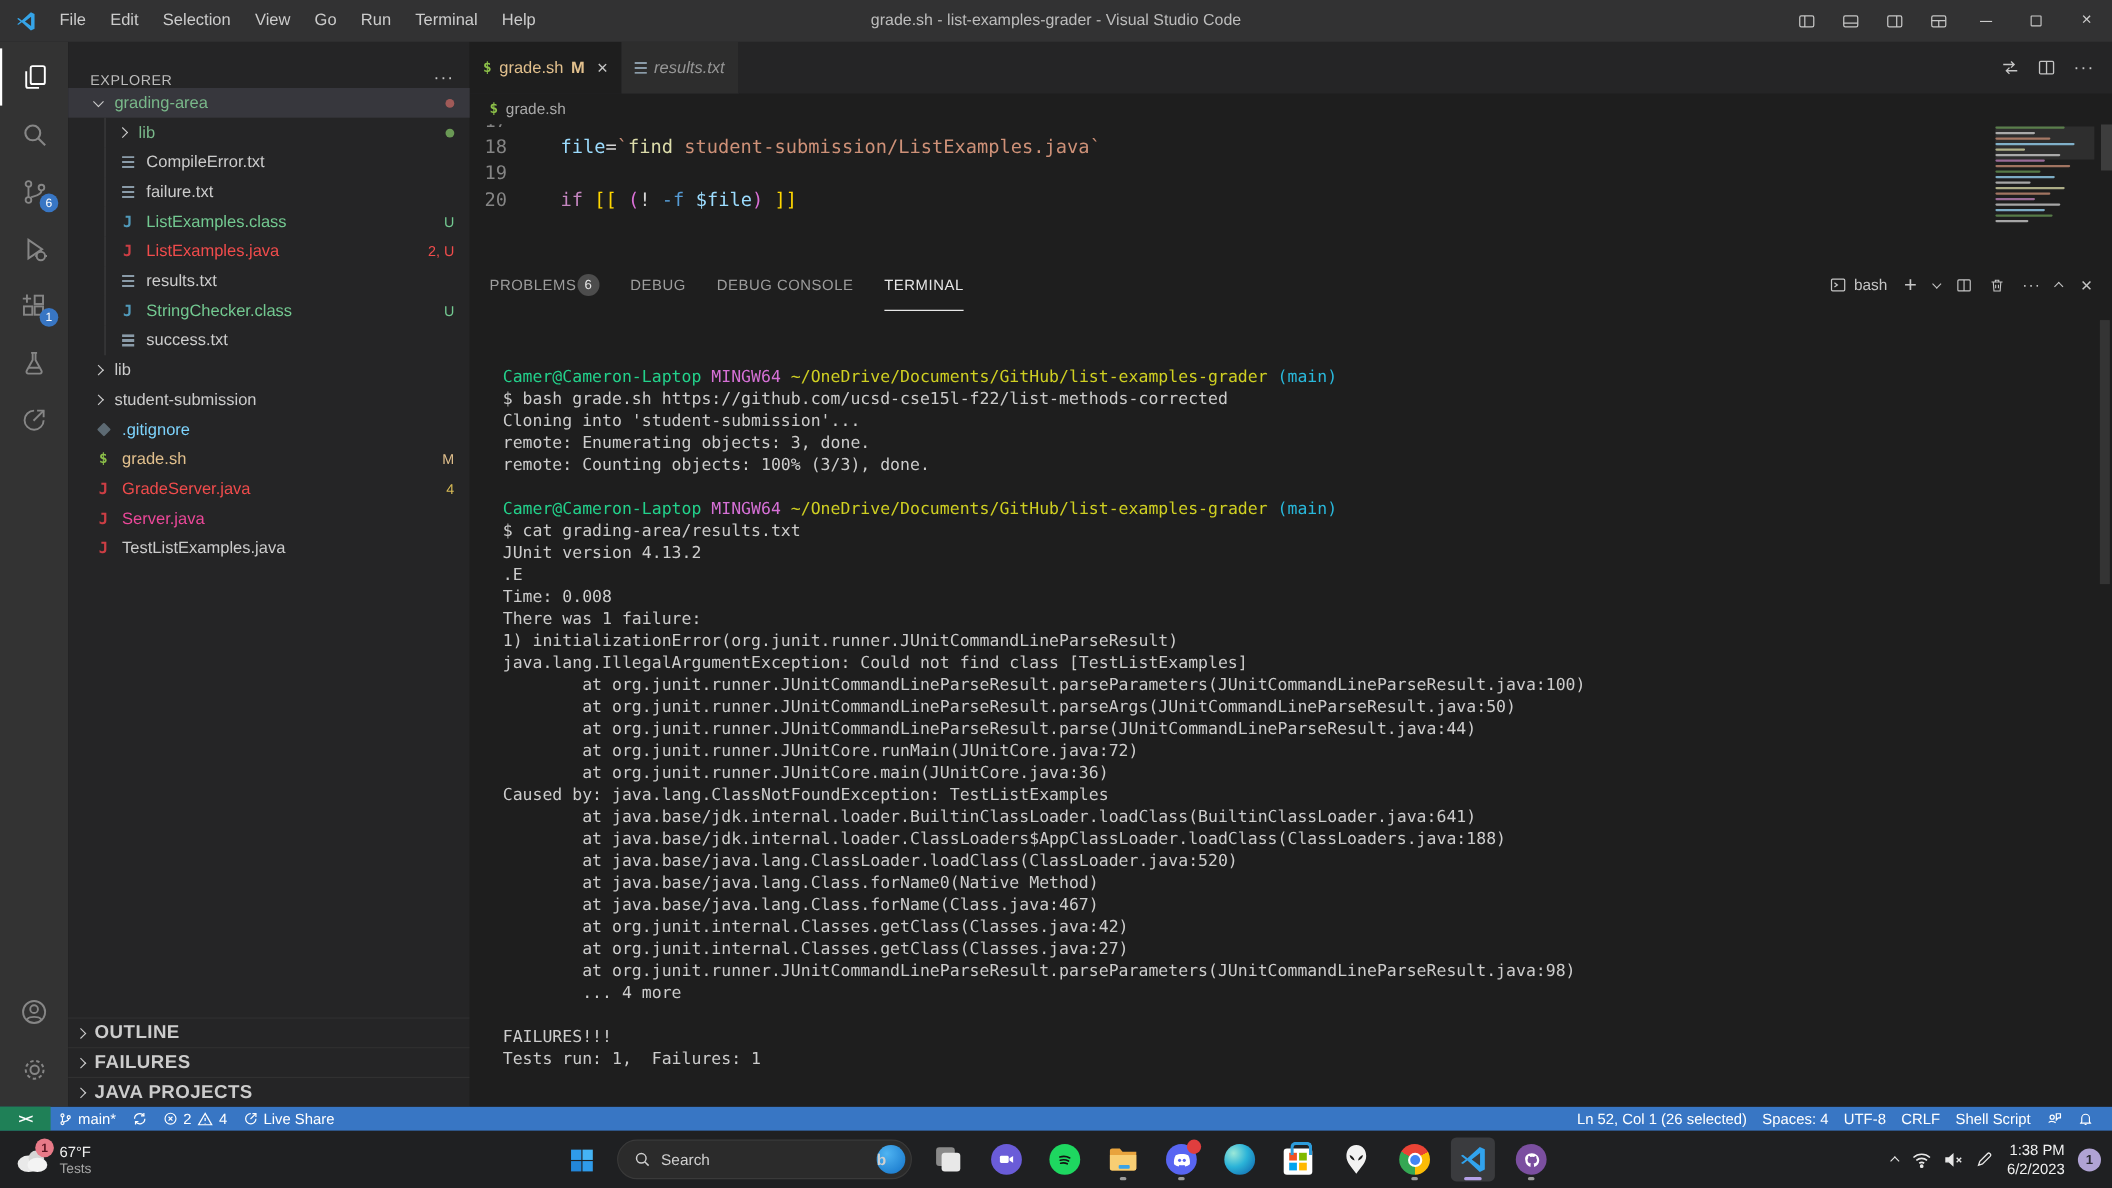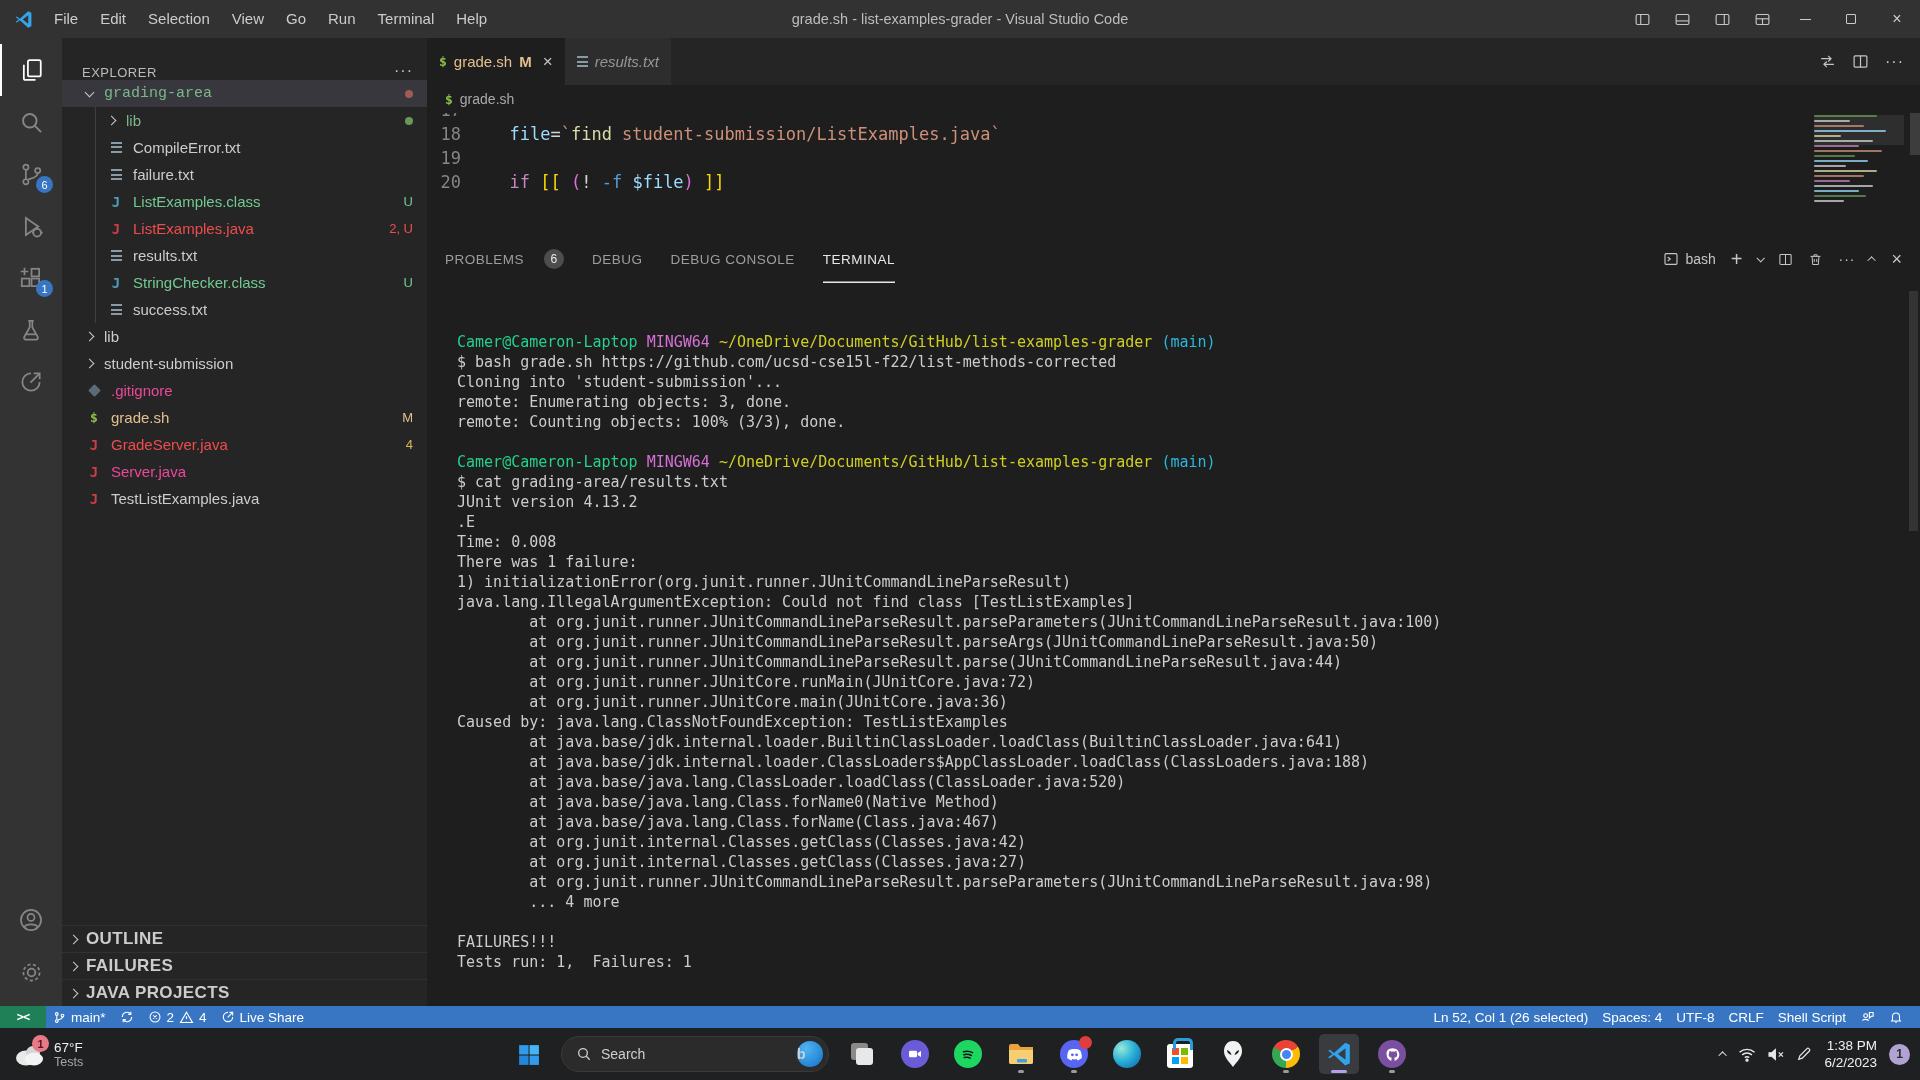--- a/index.html
+++ b/index.html
@@ -67,21 +67,21 @@
     font-family:"DejaVu Sans Mono",monospace; font-size:17px; line-height:24px; }
   #code { margin-top:-15px; white-space:pre; }
   .lnum { display:inline-block; width:62px; text-align:right; padding-right:28px; color:#858585; }
   .minimap { position:absolute; right:16px; top:2px; width:90px; height:112px; }
   .mm-slider { position:absolute; left:0; right:0; top:0; height:30px; background:rgba(121,121,121,.18); }
   .mm-line { height:2px; margin-bottom:3px; border-radius:1px; }
   .escroll { position:absolute; right:0; top:0; width:10px; height:42px; background:rgba(121,121,121,.35); }
 
   
   .panelheader { height:48px; display:flex; align-items:center; padding:0 18px; }
-  .ptab { font-size:13.5px; letter-spacing:.5px; color:#9d9d9d; margin-right:28px; display:flex; align-items:center; gap:20px;
+  .ptab { font-size:13.5px; letter-spacing:.5px; color:#9d9d9d; margin-right:28px; display:flex; align-items:center; gap:1px;
     height:100%; cursor:pointer; }
   .ptab.active { color:#e7e7e7; box-shadow:inset 0 -1.5px 0 #e7e7e7; }
   .pbadge { background:#4d4d4d; color:#eaeaea; min-width:20px; height:20px; border-radius:10px; font-size:12px;
     display:flex; align-items:center; justify-content:center; padding:0 5px; }
   .panel-actions { margin-left:auto; display:flex; align-items:center; gap:15px; color:#c5c5c5; font-size:14px; }
   .shell-label { display:flex; align-items:center; gap:6px; }
   .chev-s { width:6px; height:6px; border-right:1.3px solid #c5c5c5; border-bottom:1.3px solid #c5c5c5; display:inline-block; }
   .chev-down { transform:rotate(45deg) translateY(-1px); }
   .chev-up { transform:rotate(-135deg) translateY(-2px); }
 
@@ -260,21 +260,21 @@
         </svg>
     </div>
   </div>
 
   <div class="sidebar">
     <div class="sb-header">
       <span>EXPLORER</span>
       <span class="dots">···</span>
     </div>
     <div id="file-tree">
-        <div class="frow selected" style="padding-left: 24px; font-family: Liberation Mono, monospace;">
+        <div class="frow selected" style="padding-left: 24px;">
           <span class="chev open"></span>
           <span class="flabel" style="color: rgb(121, 184, 138);">grading-area</span>
           <span class="fdot" style="background: rgb(160, 90, 88);"></span>
         </div>
         <div class="frow" style="padding-left: 46px;">
           <span class="guide"></span>
           <span class="chev"></span>
           <span class="flabel" style="color: rgb(121, 184, 138);">lib</span>
           <span class="fdot" style="background: rgb(106, 153, 85);"></span>
         </div>
@@ -329,21 +329,21 @@
           <span class="flabel" style="color: rgb(204, 204, 204);">lib</span>
         </div>
         <div class="frow" style="padding-left: 24px;">
           <span class="chev"></span>
           <span class="flabel" style="color: rgb(204, 204, 204);">student-submission</span>
         </div>
         <div class="frow" style="padding-left: 24px;">
           <span class="ficon">
             <span class="icon-git"></span>
           </span>
-          <span class="flabel" style="color: #ec4899;">.gitignore</span>
+          <span class="flabel" style="color: #7dd3fc;">.gitignore</span>
         </div>
         <div class="frow" style="padding-left: 24px;">
           <span class="ficon icon-sh">$</span>
           <span class="flabel" style="color: rgb(226, 192, 141);">grade.sh</span>
           <span class="fbadge" style="color: rgb(226, 192, 141);">M</span>
         </div>
         <div class="frow" style="padding-left: 24px;">
           <span class="ficon icon-j" style="color: rgb(204, 62, 68);">J</span>
           <span class="flabel" style="color: rgb(241, 76, 76);">GradeServer.java</span>
           <span class="fbadge" style="color: rgb(215, 186, 86);">4</span>

